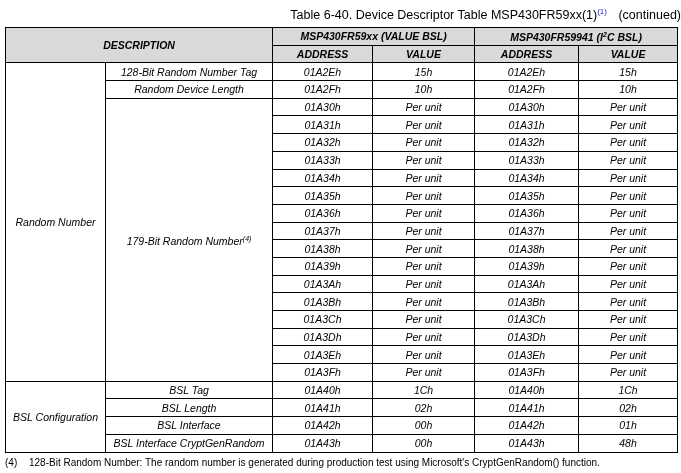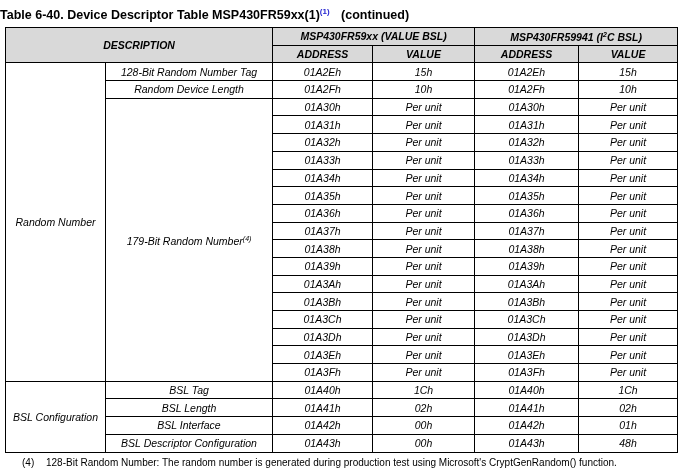--- a/index.html
+++ b/index.html
@@ -1,30 +1,30 @@
 <!DOCTYPE html>
 <html><head>
   <meta charset="utf-8">
   <style>
     html, body { margin: 0; padding: 0; background: #ffffff; }
     body { width: 681px; height: 473px; position: relative; overflow: hidden;
            font-family: "Liberation Sans", sans-serif; color: #000; }
-    .title { position: absolute; left: 0; top: 7px; width: 681px; text-align: left;
-             font-weight: bold; font-size: 12.5px; letter-spacing: 0; }
+    .title { position: absolute; left: 0; top: 7px; width: 681px; text-align: right;
+             font-weight: normal; font-size: 12.5px; letter-spacing: 0; }
     .title sup { font-size: 8px; color: #1f1fd0; vertical-align: 5px; }
     .title .cont { margin-left: 8px; }
     table { position: absolute; left: 5px; top: 27px; border-collapse: collapse;
             table-layout: fixed; width: 672px; font-size: 10.5px; font-style: italic; }
     td, th { border: 1px solid #000; text-align: center; vertical-align: middle;
              padding: 0; height: 16.7px; line-height: 12px; }
     th { background: #d9d9d9; font-weight: bold; font-size: 10.5px; }
     .h1 { height: 17px; }
     .h2 { height: 17px; }
     sup.fn { font-size: 7px; vertical-align: 4px; }
-    .footnote { position: absolute; left: 22px; top: 457px; font-size: 10px; white-space: nowrap; }
+    .footnote { position: absolute; left: 5px; top: 457px; font-size: 10px; white-space: nowrap; }
     .footnote .num { display: inline-block; width: 24px; }
   </style>
 </head>
 <body>
 
 <div class="title">
   <span>Table 6-40. Device Descriptor Table MSP430FR59xx(1)</span><sup>(1)</sup>
   <span class="cont">(continued)</span>
 </div>
 
@@ -179,21 +179,21 @@
         <td>02h</td>
       </tr>
       <tr>
         <td rowspan="1"><span>BSL Interface</span></td>
         <td>01A42h</td>
         <td>00h</td>
         <td>01A42h</td>
         <td>01h</td>
       </tr>
       <tr>
-        <td rowspan="1"><span>BSL Descriptor Configuration</span></td>
+        <td rowspan="1"><span>BSL Interface CryptGenRandom</span></td>
         <td>01A43h</td>
         <td>00h</td>
         <td>01A43h</td>
         <td>48h</td>
       </tr>
     </tbody>
 </table>
 
 <div class="footnote">
   <span class="num">(4)</span><span>128-Bit Random Number: The random number is generated during production test using Microsoft's CryptGenRandom() function.</span>

